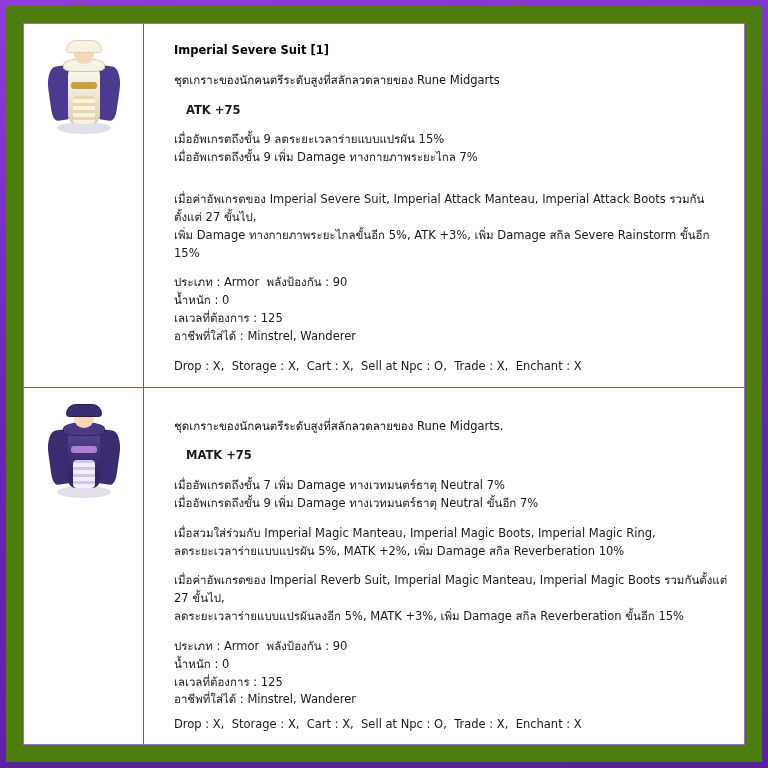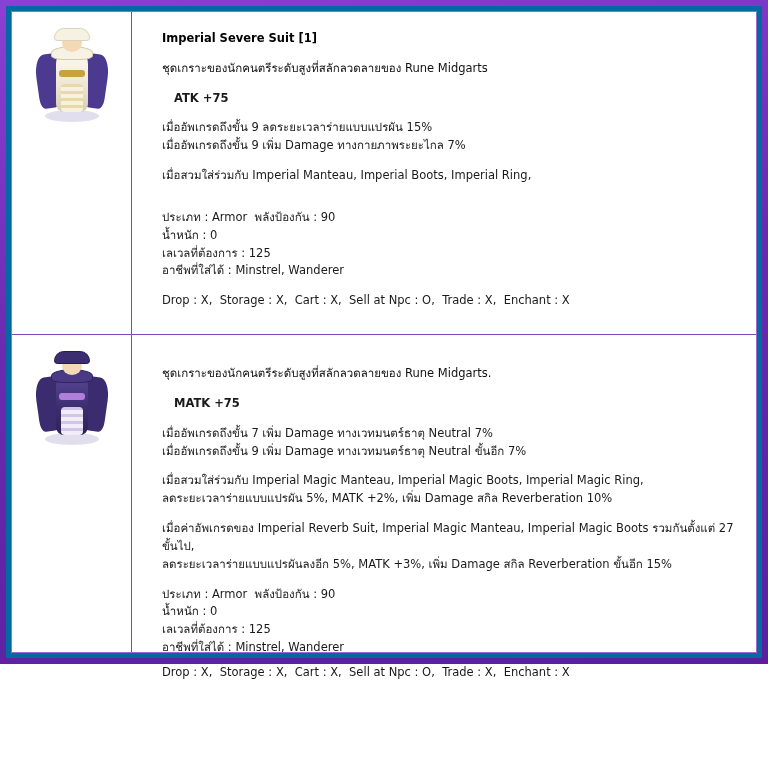--- a/index.html
+++ b/index.html
@@ -9,26 +9,26 @@
   }
   body {
     width: 768px;
     height: 768px;
     font-family: "DejaVu Sans", sans-serif;
     overflow: hidden;
   }
   .page {
     position: relative;
     width: 768px;
-    height: 664px;
-    box-sizing: border-box;
-    background: #0369a1;
+    height: 768px;
+    box-sizing: border-box;
+    background: #4d7c0f;
     border: 6px solid #6c2fb5;
     border-image: linear-gradient(170deg, #8b3fd4 0%, #6a2ab0 45%, #5a1f9e 100%) 1;
-    padding: 5px;
+    padding: 17px;
   }
   .inner {
     position: relative;
     width: 100%;
     height: 100%;
     box-sizing: border-box;
     background: #ffffff;
     border: 1px solid #9a6bd0;
     display: flex;
     flex-direction: column;
@@ -212,22 +212,23 @@
       </div>
       <div class="text-cell">
         <div class="line title">Imperial Severe Suit [1]</div>
         <div class="line subtitle">ชุดเกราะของนักคนตรีระดับสูงที่สลักลวดลายของ Rune Midgarts</div>
         <div class="gap"></div>
         <div class="line stat">ATK +75</div>
         <div class="gap"></div>
         <div class="line">เมื่ออัพเกรดถึงขั้น 9 ลดระยะเวลาร่ายแบบแปรผัน 15%</div>
         <div class="line">เมื่ออัพเกรดถึงขั้น 9 เพิ่ม Damage ทางกายภาพระยะไกล 7%</div>
         <div class="gap"></div>
-        <div class="line">เมื่อสวมใส่ร่วมกับ Imperial Manteau, Imperial Boots, Imperial Ring,</div>
-        <div class="gap"></div>
+        <div class="gap"></div>
+        <div class="line">เมื่อค่าอัพเกรดของ Imperial Severe Suit, Imperial Attack Manteau, Imperial Attack Boots รวมกันตั้งแต่ 27 ขั้นไป,</div>
+        <div class="line">เพิ่ม Damage ทางกายภาพระยะไกลขั้นอีก 5%, ATK +3%, เพิ่ม Damage สกิล Severe Rainstorm ขั้นอีก 15%</div>
         <div class="gap"></div>
         <div class="line">ประเภท : Armor  พลังป้องกัน : 90</div>
         <div class="line">น้ำหนัก : 0</div>
         <div class="line">เลเวลที่ต้องการ : 125</div>
         <div class="line">อาชีพที่ใส่ได้ : Minstrel, Wanderer</div>
         <div class="gap"></div>
         <div class="line">Drop : X,  Storage : X,  Cart : X,  Sell at Npc : O,  Trade : X,  Enchant : X</div>
       </div>
     </div>
 

